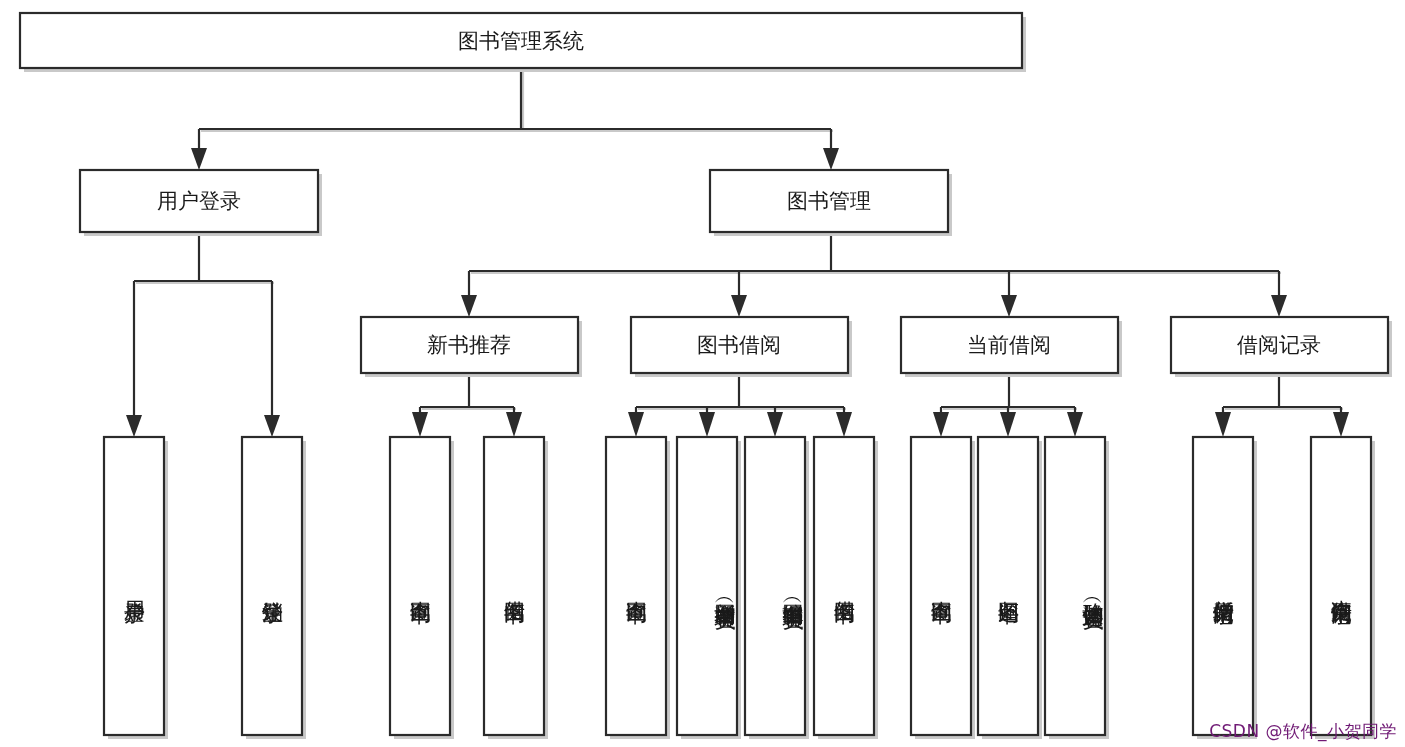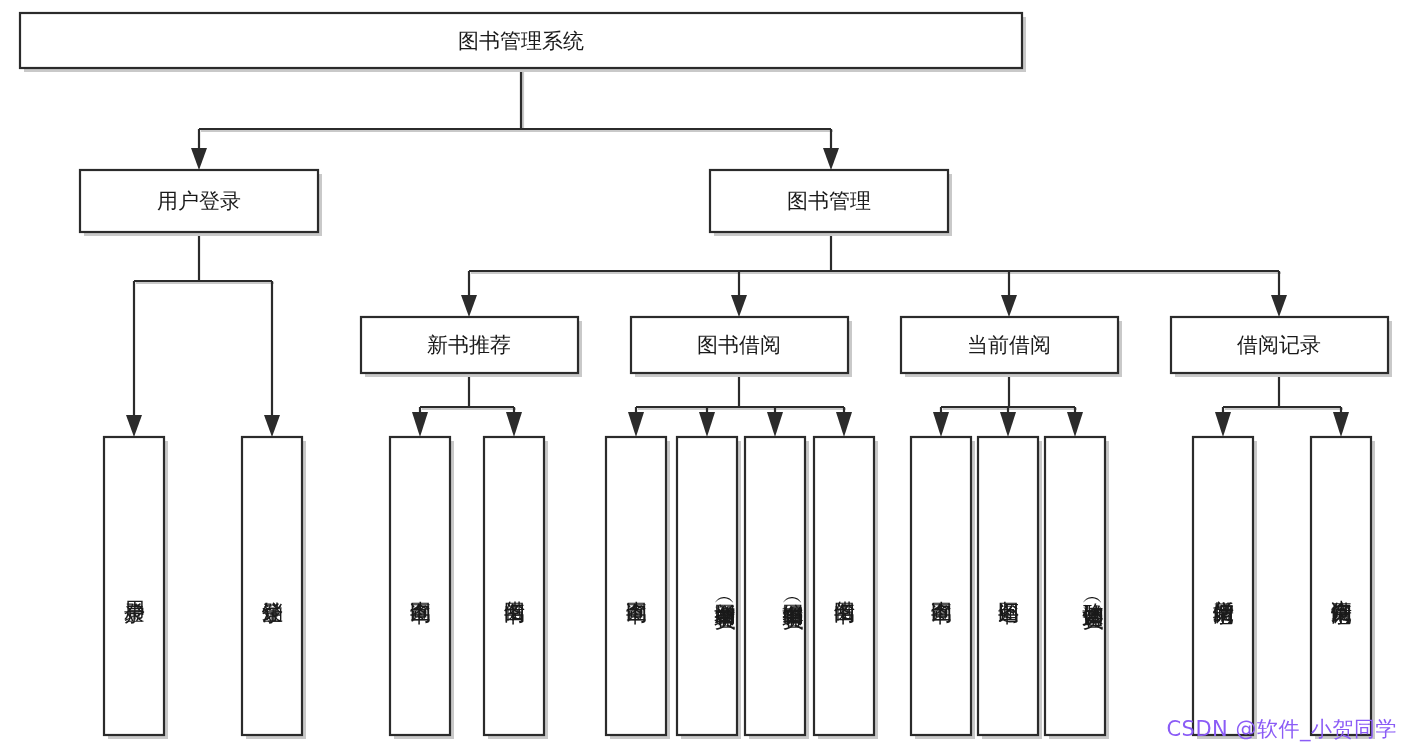--- a/index.html
+++ b/index.html
@@ -72,22 +72,22 @@
     line-height: 1.18;
     letter-spacing: 1px;
     white-space: nowrap;
     pointer-events: none;
   }
   .watermark {
     position: absolute;
     right: 8px;
     bottom: 4px;
     font-family: "DejaVu Sans", "Liberation Sans", sans-serif;
-    font-size: 21px;
-    color: #8b5cf6;
+    font-size: 17px;
+    color: #701a75;
     white-space: nowrap;
     letter-spacing: 0.5px;
   }
 </style>
 </head>
 <body>
 
 <div id="diagram-root">
 
   <svg id="flow-svg" viewBox="0 0 1405 747">

